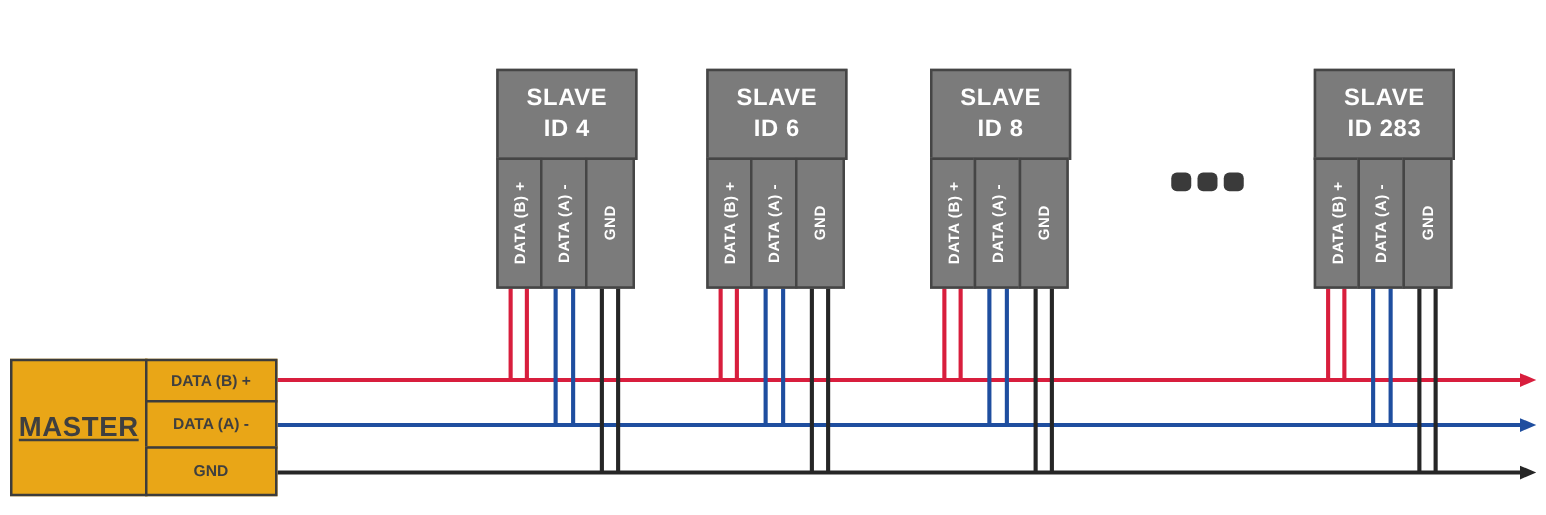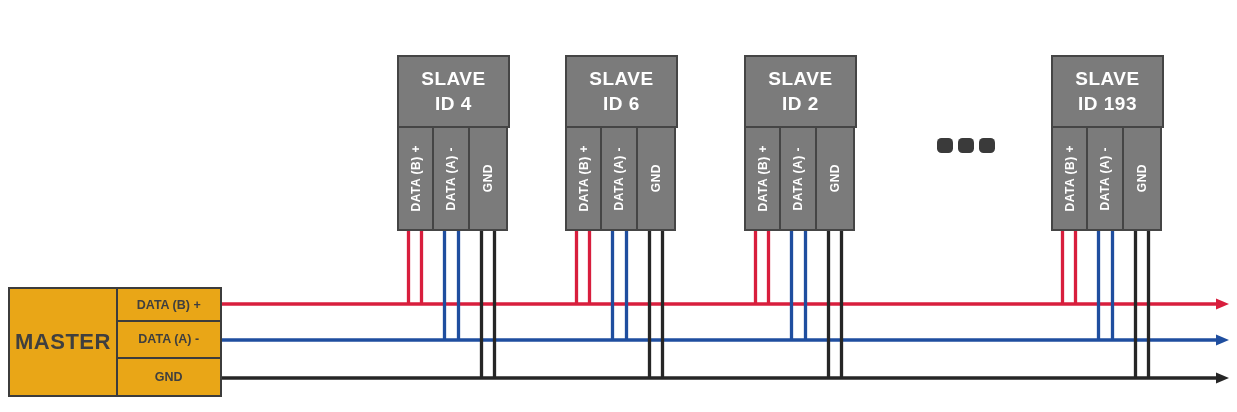--- a/index.html
+++ b/index.html
@@ -18,20 +18,21 @@
     position:absolute;left:8px;top:287px;width:214px;height:110px;
     display:flex;z-index:2;
   }
   .master-label{
     width:110px;box-sizing:border-box;
     background:var(--master_fill);
     border:2.5px solid var(--master_border);
     display:flex;align-items:center;justify-content:center;
     font-size:22px;font-weight:bold;color:var(--master_text);
     letter-spacing:.5px;
+    text-decoration:underline;
   }
   .master-terms{
     flex:1;display:flex;flex-direction:column;margin-left:-2.5px;
   }
   .mterm{
     box-sizing:border-box;
     background:var(--master_fill);
     border:2.5px solid var(--master_border);
     display:flex;align-items:center;justify-content:center;
     font-size:12.5px;font-weight:bold;color:var(--master_text);
@@ -152,21 +153,21 @@
         </div>
       <div class="sterm">
           <span class="vtext">GND</span>
         </div>
     </div>
   </div>
 
   <div class="slave" style="left:744px">
     <div class="slave-header">
       <div>SLAVE</div>
-      <div>ID 2</div>
+      <div>ID 8</div>
     </div>
     <div class="slave-terms">
       <div class="sterm">
           <span class="vtext">DATA (B) +</span>
         </div>
       <div class="sterm">
           <span class="vtext">DATA (A) -</span>
         </div>
       <div class="sterm">
           <span class="vtext">GND</span>
@@ -176,21 +177,21 @@
 
   <div class="dots" id="dots">
       <div class="dot"></div>
       <div class="dot"></div>
       <div class="dot"></div>
     </div>
 
   <div class="slave" style="left:1051px">
     <div class="slave-header">
       <div>SLAVE</div>
-      <div>ID 193</div>
+      <div>ID 283</div>
     </div>
     <div class="slave-terms">
       <div class="sterm">
           <span class="vtext">DATA (B) +</span>
         </div>
       <div class="sterm">
           <span class="vtext">DATA (A) -</span>
         </div>
       <div class="sterm">
           <span class="vtext">GND</span>

